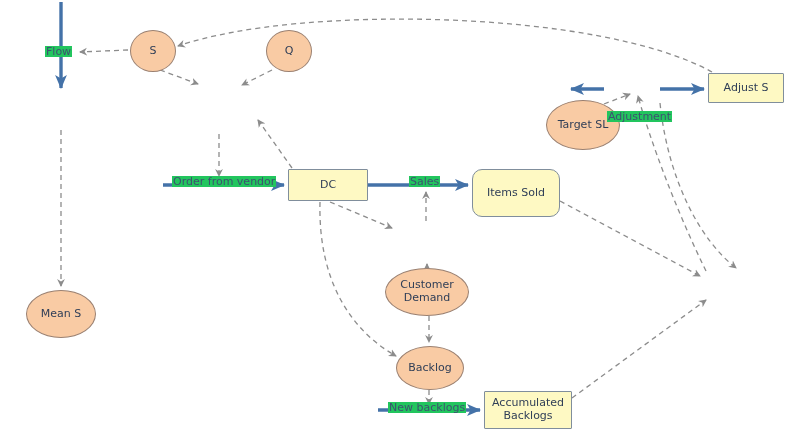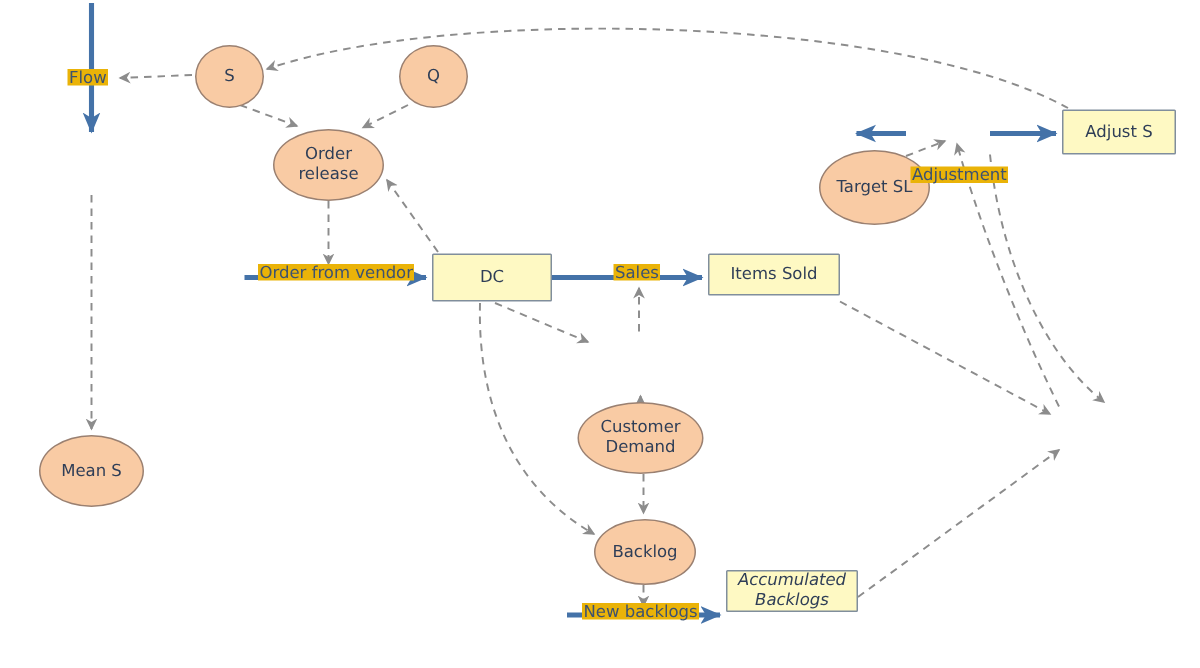--- a/index.html
+++ b/index.html
@@ -46,21 +46,21 @@
   .node.aux {
     background: #f9cba4;
     border: 1.4px solid #9a8071;
     border-radius: 50%;
   }
   .flow-label {
     position: absolute;
     font-family: "DejaVu Sans", sans-serif;
     font-size: 11px;
     color: #3d5270;
-    background: #eab308;
+    background: #22c55e;
     padding: 0 1px;
     white-space: nowrap;
     line-height: 1;
   }
 </style>
 </head>
 <body>
 
 <div id="canvas">
 
@@ -105,34 +105,32 @@
     </g>
   </svg>
 
 
   <div class="node aux" style="left:26px;top:290px;width:70px;height:48px;">Mean S</div>
 
   <div class="node aux" style="left:130px;top:30px;width:46px;height:42px;">S</div>
 
   <div class="node aux" style="left:266px;top:30px;width:46px;height:42px;">Q</div>
 
-  <div class="node aux" style="left:182px;top:86px;width:74px;height:48px;">Order
-release</div>
 
   <div class="node stock" style="left:288px;top:169px;width:80px;height:32px;">DC</div>
 
-  <div class="node stock" style="left:472px;top:169px;width:88px;height:28px;">Items Sold</div>
+  <div class="node stock" style="left:472px;top:169px;width:88px;height:48px;border-radius:10px;">Items Sold</div>
 
 
   <div class="node aux" style="left:385px;top:268px;width:84px;height:48px;">Customer
 Demand</div>
 
   <div class="node aux" style="left:396px;top:346px;width:68px;height:44px;">Backlog</div>
 
-  <div class="node stock" style="left:484px;top:380px;width:88px;height:28px;font-style:italic;">Accumulated
+  <div class="node stock" style="left:484px;top:391px;width:88px;height:38px;">Accumulated
 Backlogs</div>
 
   <div class="node aux" style="left:546px;top:100px;width:74px;height:50px;">Target SL</div>
 
   <div class="node stock" style="left:708px;top:73px;width:76px;height:30px;">Adjust S</div>
 
 
   <div class="flow-label" style="left:45px;top:46px;">Flow</div>
 
   <div class="flow-label" style="left:172px;top:176px;">Order from vendor</div>

